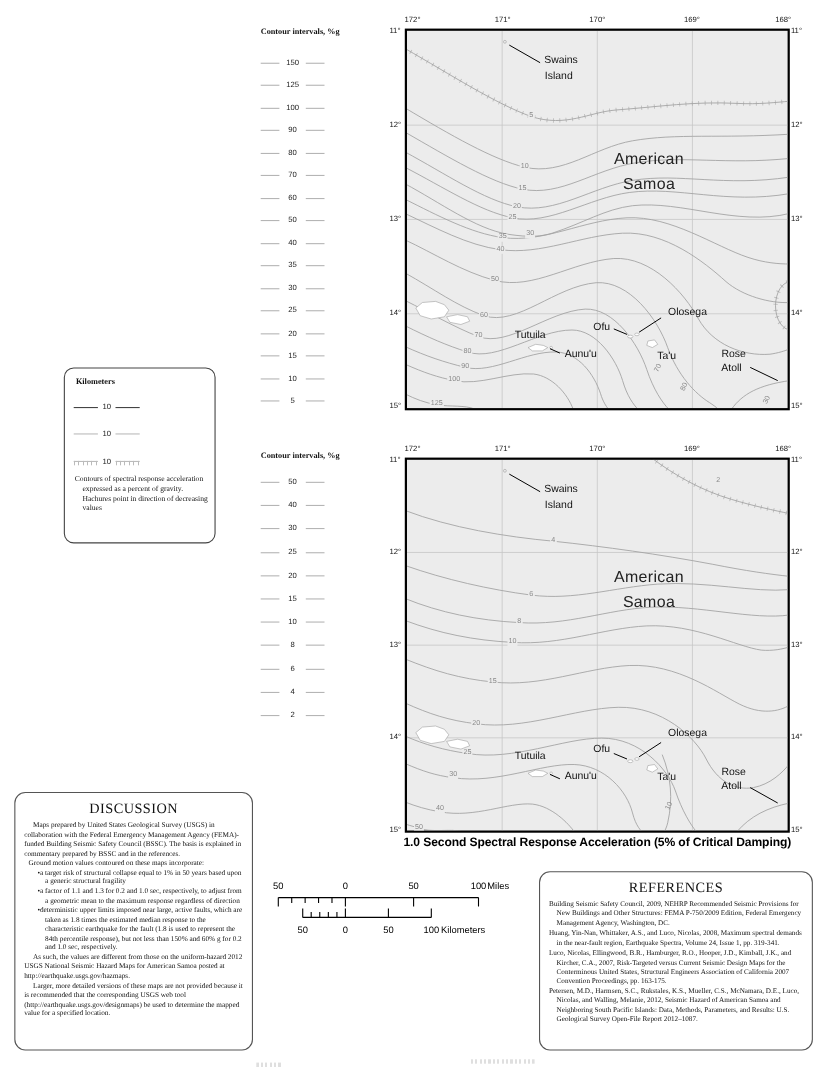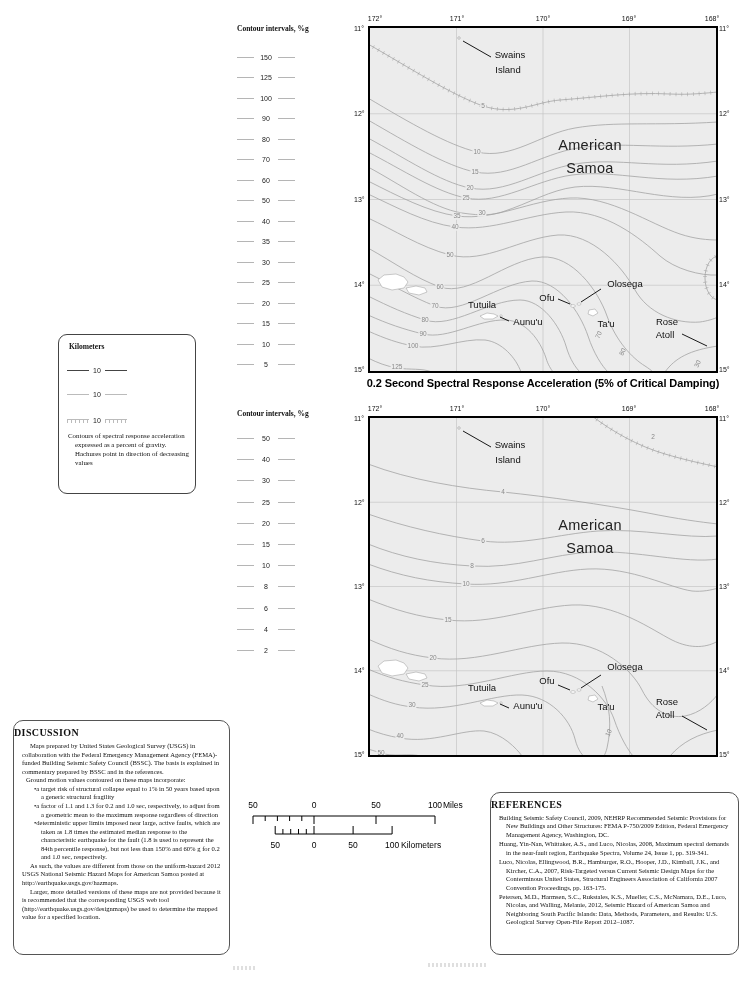--- a/index.html
+++ b/index.html
@@ -31,21 +31,21 @@
   .map-title{position:absolute;left:343px;width:400px;text-align:center;font-weight:bold;font-size:11px;color:#000;letter-spacing:-0.1px;}
   .geo{position:absolute;font-size:7px;color:#111;line-height:1;transform:translate(-50%,0);}
   .geo.r{transform:none;}
   .cl{position:absolute;font-size:6.5px;color:#8a8a8a;background:#ececec;padding:0 1px;line-height:1;transform:translate(-50%,-50%);}
   .cl.rot{transform:translate(-50%,-50%) rotate(-65deg);background:transparent;}
   .il{position:absolute;font-size:9.5px;color:#111;white-space:nowrap;line-height:1;transform:translate(-50%,-50%);}
   .region{position:absolute;font-size:14.5px;color:#222;white-space:nowrap;line-height:1;transform:translate(-50%,-50%);letter-spacing:.3px;}
 
   
   .tbox{position:absolute;border:1px solid #555;border-radius:10px;background:#fff;font-family:"Liberation Serif",serif;color:#111;}
-  .tbox .bt{ text-align:left;font-weight:bold;font-size:10px;letter-spacing:.4px;margin:6px 0 4px 0;}
+  .tbox .bt{ text-align:center;font-weight:normal;font-size:13px;letter-spacing:.4px;margin:6px 0 4px 0;}
   .disc{left:13px;top:720px;width:215px;height:233px;}
   .disc .body{padding:0 8px;font-size:6.6px;line-height:1.3;}
   .disc p{margin:0;text-indent:8px;}
   .disc ul{margin:0;padding:0;list-style:none;}
   .disc li{margin-left:12px;padding-left:7px;text-indent:-7px;}
   .disc li::before{content:"\2022 ";}
   .refs{left:490px;top:792px;width:247px;height:161px;}
   .refs .body{padding:0 8px;font-size:6.5px;line-height:1.3;}
   .refs .ref{margin:0 0 1px 0;padding-left:7px;text-indent:-7px;}
 
@@ -319,21 +319,20 @@
     <span class="region" style="left:220px;top:117px;">American</span>
     <span class="region" style="left:220px;top:140px;">Samoa</span>
     <span class="il" style="left:112px;top:277px;">Tutuila</span>
     <span class="il" style="left:177px;top:270px;">Ofu</span>
     <span class="il" style="left:255px;top:256px;">Olosega</span>
     <span class="il" style="left:158px;top:294px;">Aunu'u</span>
     <span class="il" style="left:236px;top:296px;">Ta'u</span>
     <span class="il" style="left:297px;top:294px;">Rose</span>
     <span class="il" style="left:295px;top:307px;">Atoll</span>
   </div>
-  <div class="map-title" style="top:377px;">0.2 Second Spectral Response Acceleration (5% of Critical Damping)</div>
 
   <span class="geo" style="left:375px;top:405px;">172°</span>
   <span class="geo" style="left:457px;top:405px;">171°</span>
   <span class="geo" style="left:543px;top:405px;">170°</span>
   <span class="geo" style="left:629px;top:405px;">169°</span>
   <span class="geo" style="left:712px;top:405px;">168°</span>
   <span class="geo r" style="left:354px;top:415px;">11°</span>
   <span class="geo r" style="left:354px;top:499px;">12°</span>
   <span class="geo r" style="left:354px;top:583px;">13°</span>
   <span class="geo r" style="left:354px;top:667px;">14°</span>
@@ -405,20 +404,21 @@
     <span class="region" style="left:220px;top:107px;">American</span>
     <span class="region" style="left:220px;top:130px;">Samoa</span>
     <span class="il" style="left:112px;top:270px;">Tutuila</span>
     <span class="il" style="left:177px;top:263px;">Ofu</span>
     <span class="il" style="left:255px;top:249px;">Olosega</span>
     <span class="il" style="left:158px;top:288px;">Aunu'u</span>
     <span class="il" style="left:236px;top:289px;">Ta'u</span>
     <span class="il" style="left:297px;top:284px;">Rose</span>
     <span class="il" style="left:295px;top:297px;">Atoll</span>
   </div>
+  <div class="map-title" style="top:760px;">1.0 Second Spectral Response Acceleration (5% of Critical Damping)</div>
 
   <svg class="scalebar" width="235" height="62" viewBox="0 0 235 62">
     <g font-family="Liberation Sans, sans-serif" font-size="8.5" fill="#000">
       <text x="10" y="10" text-anchor="middle">50</text>
       <text x="71" y="10" text-anchor="middle">0</text>
       <text x="133" y="10" text-anchor="middle">50</text>
       <text x="192" y="10" text-anchor="middle">100</text>
       <text x="200" y="10" text-anchor="start">Miles</text>
     </g>
     <g stroke="#000" stroke-width="1">

